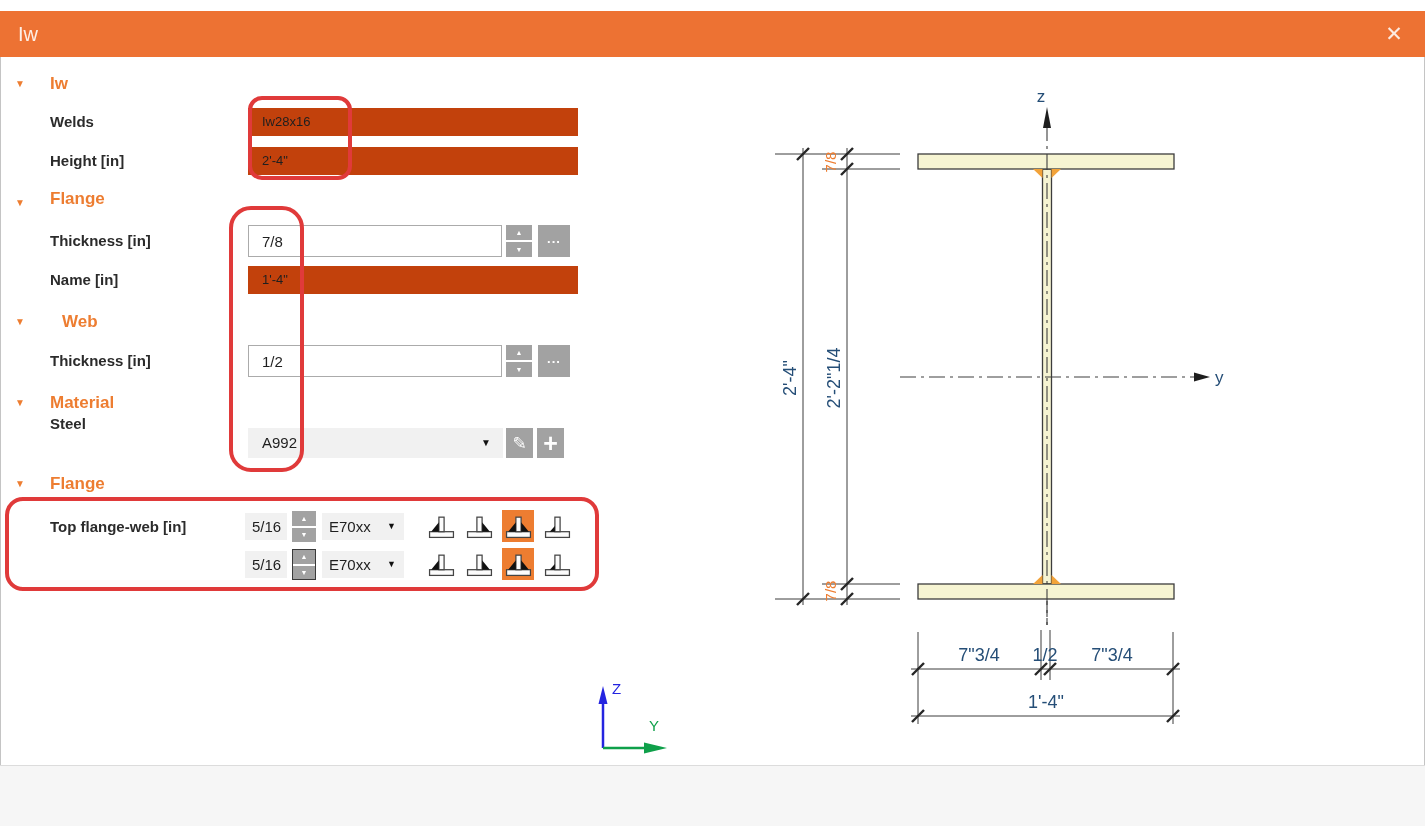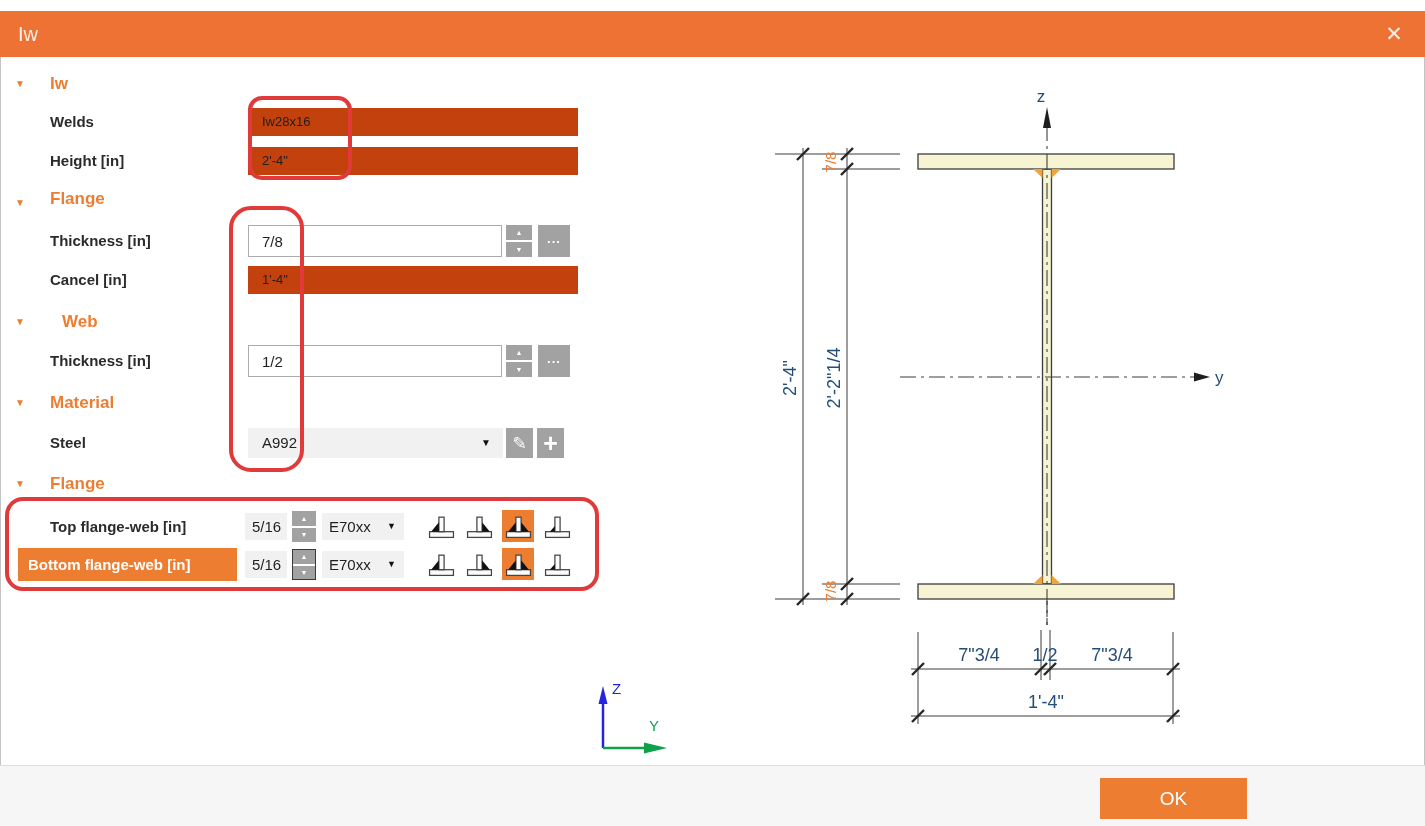--- a/index.html
+++ b/index.html
@@ -76,38 +76,38 @@
   <div class="abs sec-title" style="left:50px;top:176px;">Flange</div>
 
   <div class="abs flabel" style="top:214px;line-height:32px;">Thickness [in]</div>
   <input class="abs input" style="left: 248px; top: 214px; width: 254px; height: 32px;" value="7/8">
   <div class="abs spinner" style="left:506px;top:214px;width:26px;height:32px;">
     <div class="spin-btn">▲</div>
     <div class="spin-btn">▼</div>
   </div>
   <div class="abs gbtn dots" style="left:538px;top:214px;width:32px;height:32px;">...</div>
 
-  <div class="abs flabel" style="top:255px;line-height:28px;">Cancel [in]</div>
+  <div class="abs flabel" style="top:255px;line-height:28px;">Name [in]</div>
   <div class="abs rofield" style="left:248px;top:255px;width:330px;height:28px;">1'-4"</div>
 
   <div class="abs sec-tri" style="left:10px;top:299px;">▼</div>
   <div class="abs sec-title" style="left:62px;top:299px;">Web</div>
 
   <div class="abs flabel" style="top:334px;line-height:32px;">Thickness [in]</div>
   <input class="abs input" style="left: 248px; top: 334px; width: 254px; height: 32px;" value="1/2">
   <div class="abs spinner" style="left:506px;top:334px;width:26px;height:32px;">
     <div class="spin-btn">▲</div>
     <div class="spin-btn">▼</div>
   </div>
   <div class="abs gbtn dots" style="left:538px;top:334px;width:32px;height:32px;">...</div>
 
   <div class="abs sec-tri" style="left:10px;top:380px;">▼</div>
   <div class="abs sec-title" style="left:50px;top:380px;">Material</div>
 
-  <div class="abs flabel" style="top:417px;line-height:30px;text-align:center;">Steel</div>
+  <div class="abs flabel" style="top:398px;line-height:30px;text-align:center;">Steel</div>
   <div class="abs dropdown" style="left:248px;top:417px;width:255px;height:30px;">
     <span>A992</span>
     <span class="dd-caret">▼</span>
   </div>
   <div class="abs gbtn" style="left:506px;top:417px;width:27px;height:30px;font-size:17px;">
       <span>✎</span>
     </div>
   <div class="abs gbtn" style="left:537px;top:417px;width:27px;height:30px;font-size:25px;font-weight:bold;">
       <span>+</span>
     </div>
@@ -148,21 +148,20 @@
       </svg>
   </div>
   <div class="abs weld-icon" style="left:542px;top:500px;">
     <svg width="27" height="27" viewBox="0 0 26 26">
         <rect x="1.5" y="18" width="23" height="5.5" fill="#FCFCFC" stroke="#444" stroke-width="1.2"></rect>
         <rect x="10.5" y="4" width="5" height="14" fill="#FCFCFC" stroke="#444" stroke-width="1.2"></rect>
         <polygon points="10.5,18 10.5,12.5 5.5,18" fill="#111"></polygon>
       </svg>
   </div>
 
-  <div class="abs weld-label-sel" style="left:18px;top:537px;width:219px;height:33px;">Bottom flange-web [in]</div>
   <div class="abs chip" style="left:245px;top:540px;width:42px;height:27px;">5/16</div>
   <div class="abs spinner" style="left:292px;top:538px;width:24px;height:31px;border:1px solid #3A3A3A;">
     <div class="spin-btn">▲</div>
     <div class="spin-btn">▼</div>
   </div>
   <div class="abs chip" style="left:322px;top:540px;width:82px;height:27px;cursor:pointer;">
     <span>E70xx</span>
     <span class="dd-caret" style="right:8px;font-size:9px;">▼</span>
   </div>
   <div class="abs weld-icon" style="left:426px;top:538px;">
@@ -261,16 +260,15 @@
   <svg class="abs" style="left:583px;top:662px;" width="95" height="90" viewBox="0 0 95 90">
     <line x1="20" y1="75" x2="20" y2="28" stroke="#2424E0" stroke-width="2.5"></line>
     <polygon points="20,13 15.5,31 24.5,31" fill="#2424E0"></polygon>
     <text x="29" y="21" fill="#2424E0" font-size="15" font-family="Liberation Sans, sans-serif">Z</text>
     <line x1="20" y1="75" x2="64" y2="75" stroke="#0FA04A" stroke-width="2.5"></line>
     <polygon points="84,75 61,69.5 61,80.5" fill="#0FA04A"></polygon>
     <text x="66" y="58" fill="#0FA04A" font-size="15" font-family="Liberation Sans, sans-serif">Y</text>
   </svg>
 
   <div class="abs footer"></div>
-  <div class="abs btn btn-ok" style="left:1100px;top:767px;width:147px;height:41px;">OK</div>
   <div class="abs bottomstrip"></div>
 
 </div>
 
 </body></html>

